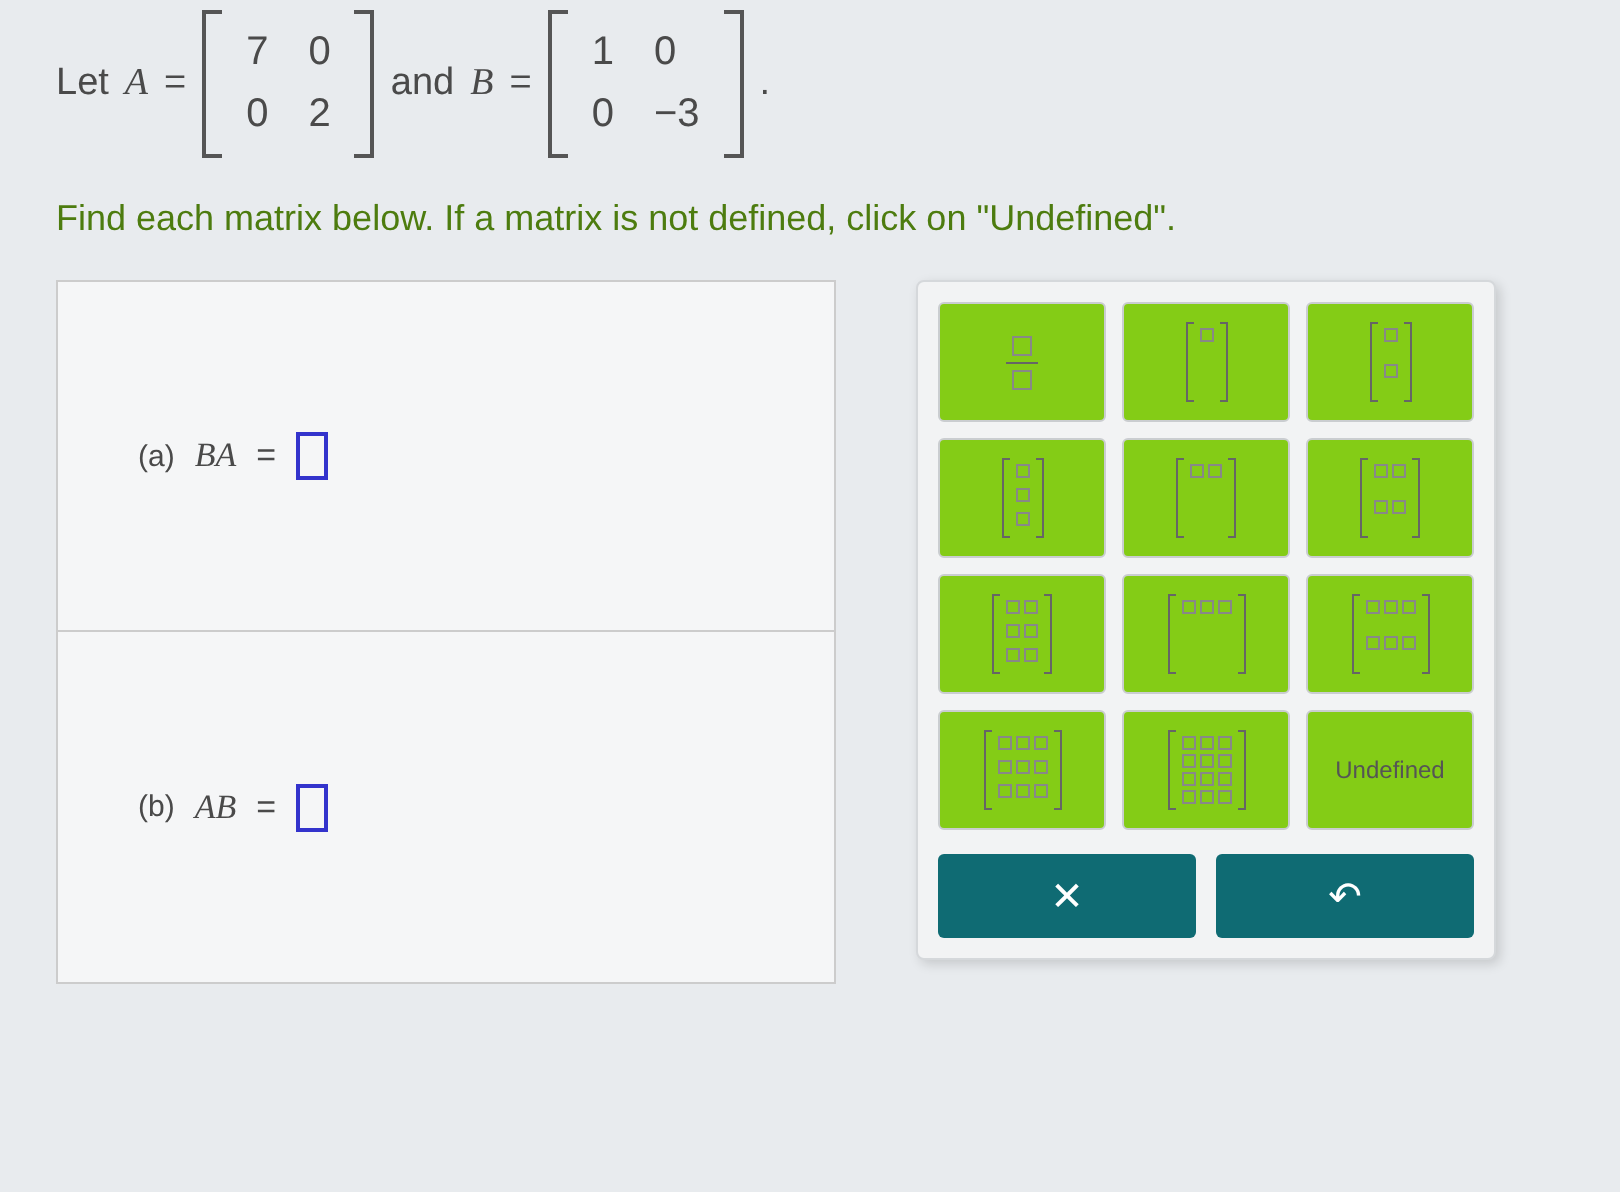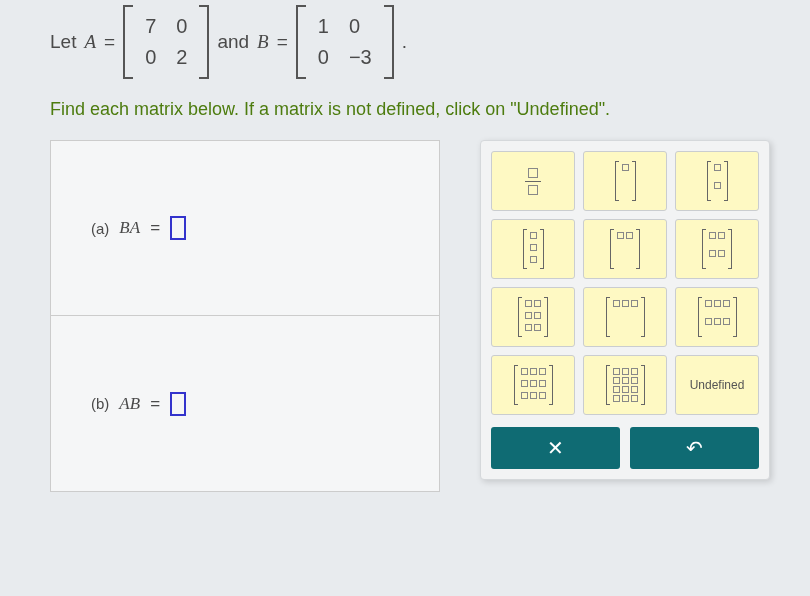--- a/index.html
+++ b/index.html
@@ -7,21 +7,21 @@
       margin: 0;
       padding: 0;
       font-family: Arial, sans-serif;
       background: #e8ebee;
       color: #4a4a4a;
       width: 810px;
       height: 596px;
       overflow: hidden;
     }
     .container {
-      padding: 0 30px 20px 50px;
+      padding: 0 30px 20px 28px;
     }
     .problem-statement {
       display: flex;
       align-items: center;
       gap: 8px;
       margin-top: 5px;
       margin-bottom: 20px;
       font-size: 19px;
     }
     .italic { font-style: italic; font-family: 'Times New Roman', serif; }
@@ -83,21 +83,21 @@
       width: 290px;
       box-shadow: 2px 2px 6px rgba(0,0,0,0.15);
     }
     .palette-grid {
       display: grid;
       grid-template-columns: repeat(3, 1fr);
       gap: 8px;
     }
     .palette-btn {
       height: 60px;
-      background: #fef9c3;
+      background: #84cc16;
       border: 1px solid #cacdd0;
       border-radius: 3px;
       display: flex;
       align-items: center;
       justify-content: center;
       cursor: pointer;
       font-size: 12px;
       color: #555;
     }
     .palette-actions {

